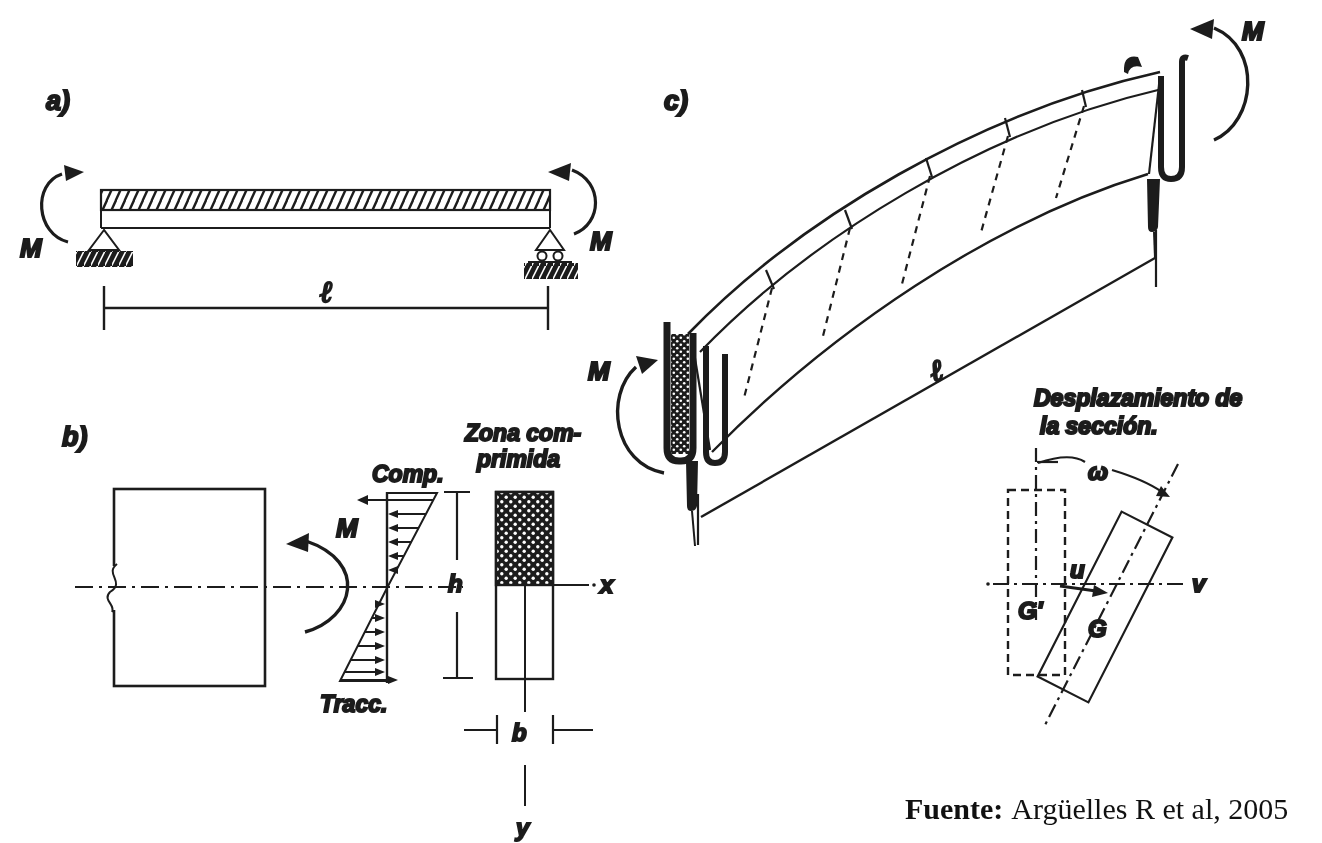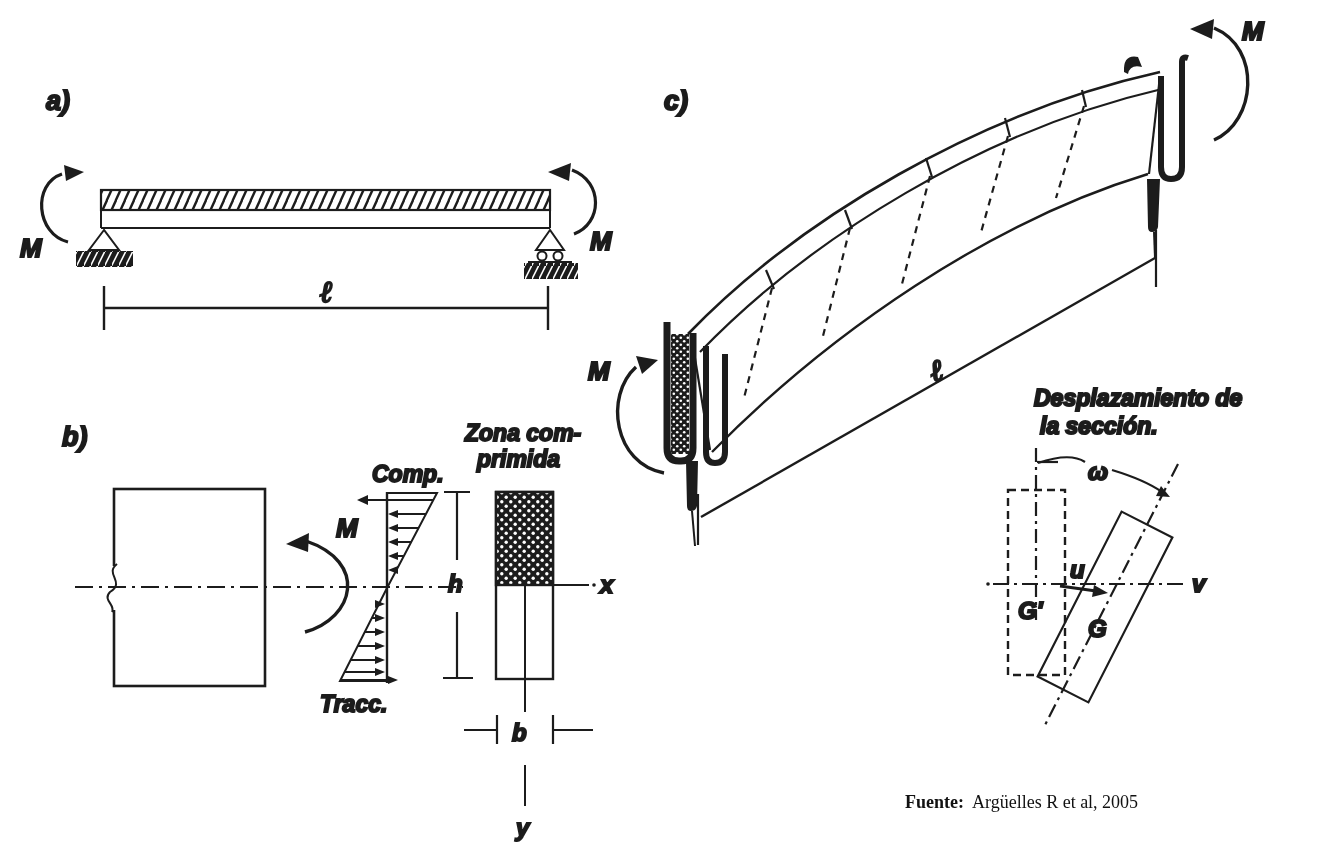--- a/index.html
+++ b/index.html
@@ -6,21 +6,21 @@
   #stage{position:relative;width:1322px;height:843px;background:#ffffff;overflow:hidden;
          font-family:"Liberation Sans",sans-serif;}
   svg{position:absolute;left:0;top:0;}
   .lbl{font-family:"Liberation Sans",sans-serif;font-style:italic;font-weight:700;fill:#1c1c1c;}
   .panel-letter{font-size:27px;}
   .moment{font-size:26px;}
   .dimletter{font-size:24px;}
   .caption{font-size:23px;}
   .span-l{font-size:30px;font-family:"DejaVu Serif",serif;}
   #source-line{position:absolute;left:905px;top:792px;width:400px;
-               font-family:"Liberation Serif",serif;font-size:18px;color:#111;}
+               font-family:"Liberation Serif",serif;font-size:30px;color:#111;}
   #source-line .prefix{font-weight:bold;}
   #source-line .citation{margin-left:8px;}
 </style>
 </head>
 <body>
 
 <div id="stage">
 
 <svg width="1322" height="843" viewBox="0 0 1322 843">
   <defs>

